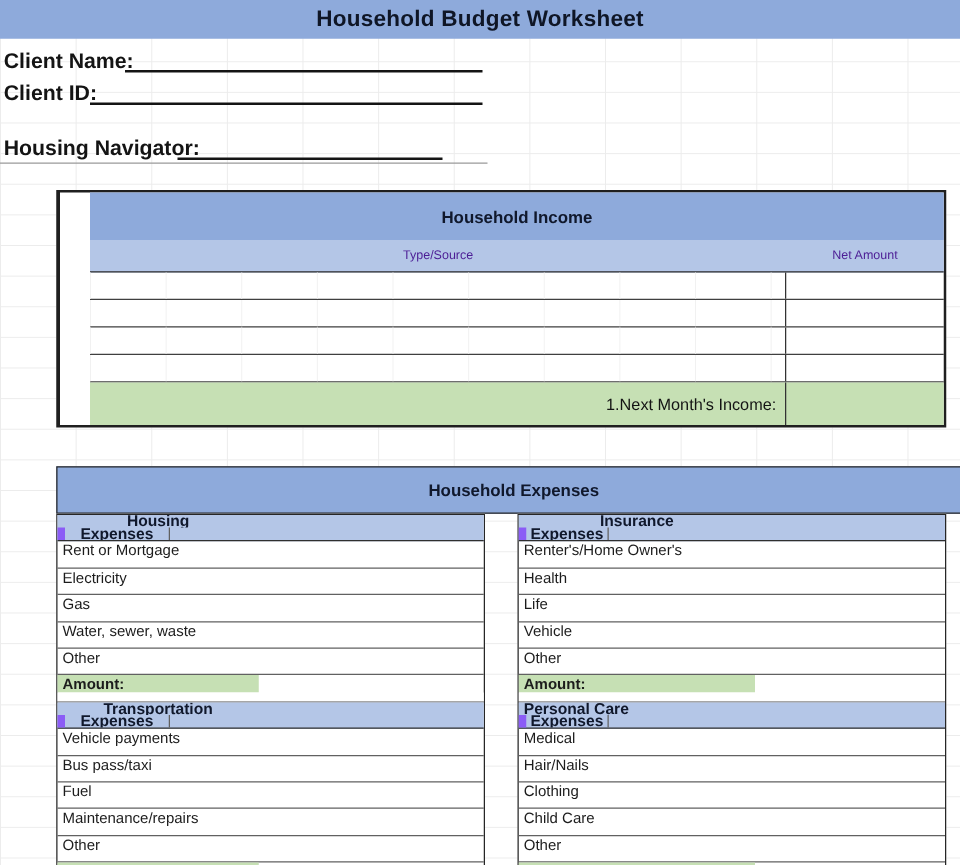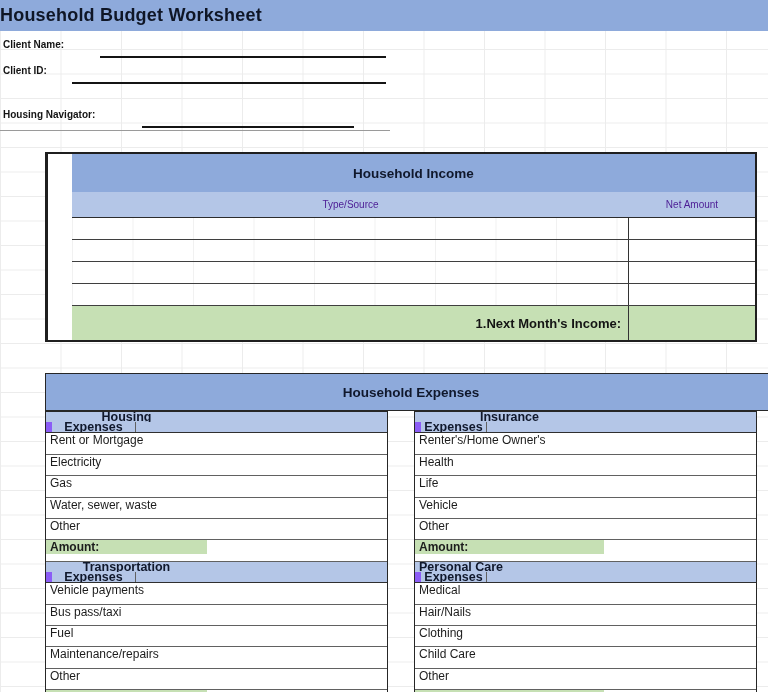--- a/index.html
+++ b/index.html
@@ -11,26 +11,26 @@
     background-image:
       linear-gradient(to right, #ececec 1px, transparent 1px),
       linear-gradient(to bottom, #ececec 1px, transparent 1px);
     background-size:60.5px 24.5px;
   }
 
   
   .title-bar {
     position:absolute; left:0; top:0; width:768px; height:31px;
     background:#8EAADB; color:#0f1626;
-    font-size:18px; font-weight:bold; text-align:left; line-height:31px;
+    font-size:18px; font-weight:bold; text-align:center; line-height:31px;
     letter-spacing:.2px;
   }
 
   
-  .form-label { position:absolute; font-size:10px; font-weight:bold; color:#141414; white-space:nowrap; }
+  .form-label { position:absolute; font-size:17px; font-weight:bold; color:#141414; white-space:nowrap; }
   .blank-line { position:absolute; height:18px; border-bottom:2px solid #141414; }
   .row-rule   { position:absolute; height:0; border-bottom:1px solid #9a9a9a; }
 
   
   .income {
     position:absolute; left:45px; top:152px; width:712px;
     border:2px solid #1f1f1f; border-left-width:3px; background:#fff;padding-left:24px;
   }
   .inc-title {
     height:38px; background:#8EAADB; color:#10182c;
@@ -47,21 +47,21 @@
   .inc-row .c-src {
     width:557px; border-right:1.5px solid #333;
     background-image:linear-gradient(to right, #f1f1f1 1px, transparent 1px);
     background-size:60.5px 100%;
   }
   .inc-row .c-amt { flex:1; }
   .inc-total { height:34px; display:flex; background:#C6E0B4; }
   .inc-total .c-src {
     width:557px; border-right:1.5px solid #333;
     display:flex; align-items:center; justify-content:flex-end;
-    padding-right:7px; font-size:13px; font-weight:bold; color:#141414;
+    padding-right:7px; font-size:13px; font-weight:normal; color:#141414;
   }
   .inc-total .c-amt { flex:1; }
 
   
   .exp-title {
     position:absolute; left:45px; top:373px; width:732px; height:38px;
     background:#8EAADB; border:1.5px solid #262626; color:#10182c;
     font-size:13.5px; font-weight:bold; display:flex; align-items:center; justify-content:center;
   }
   .grp { position:absolute; top:411px; width:343px; border:1.5px solid #262626; background:#fff; }

